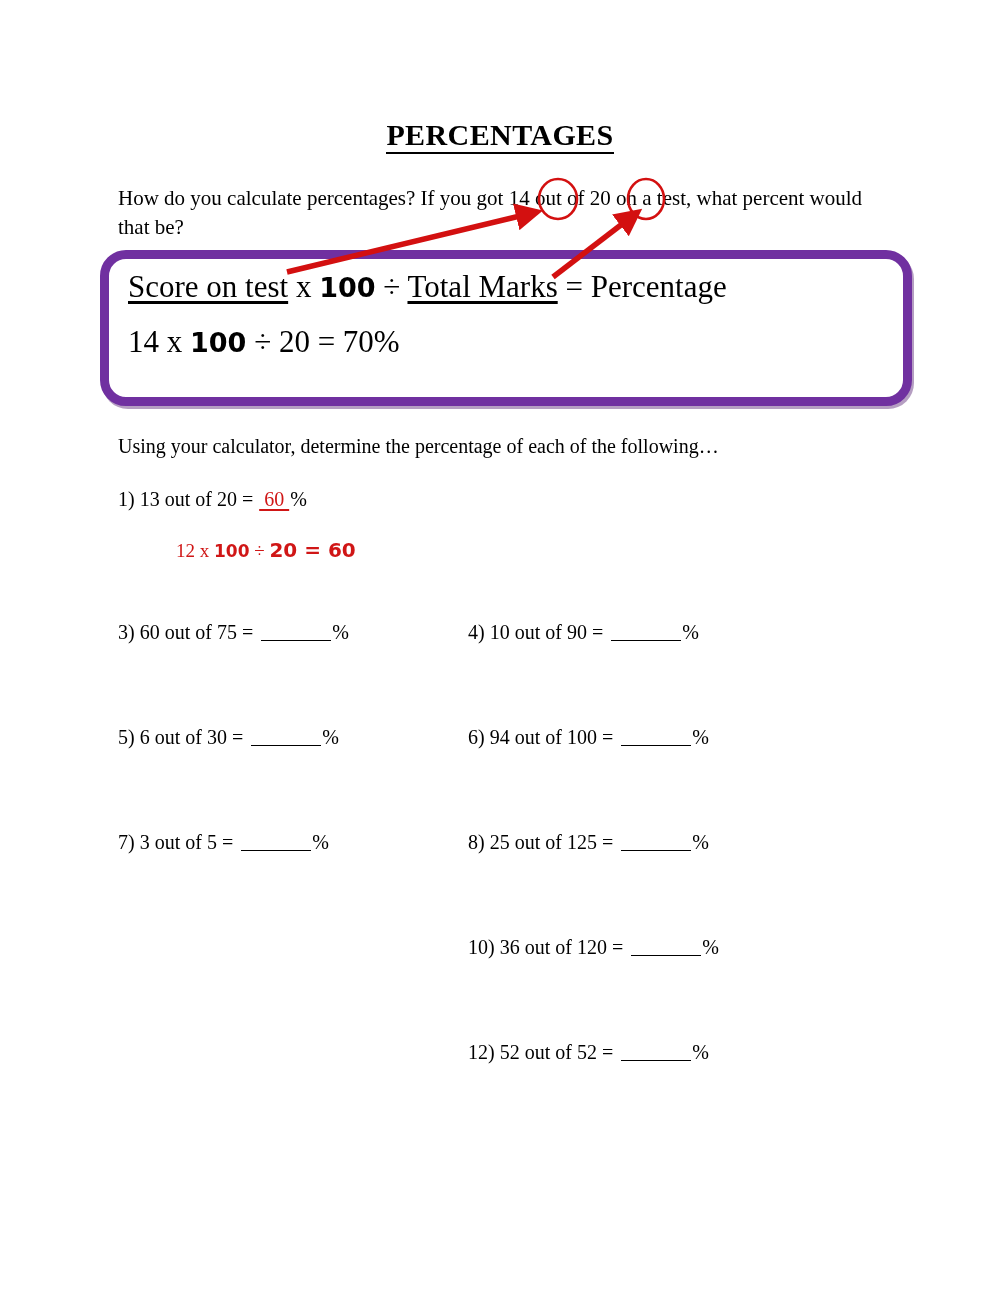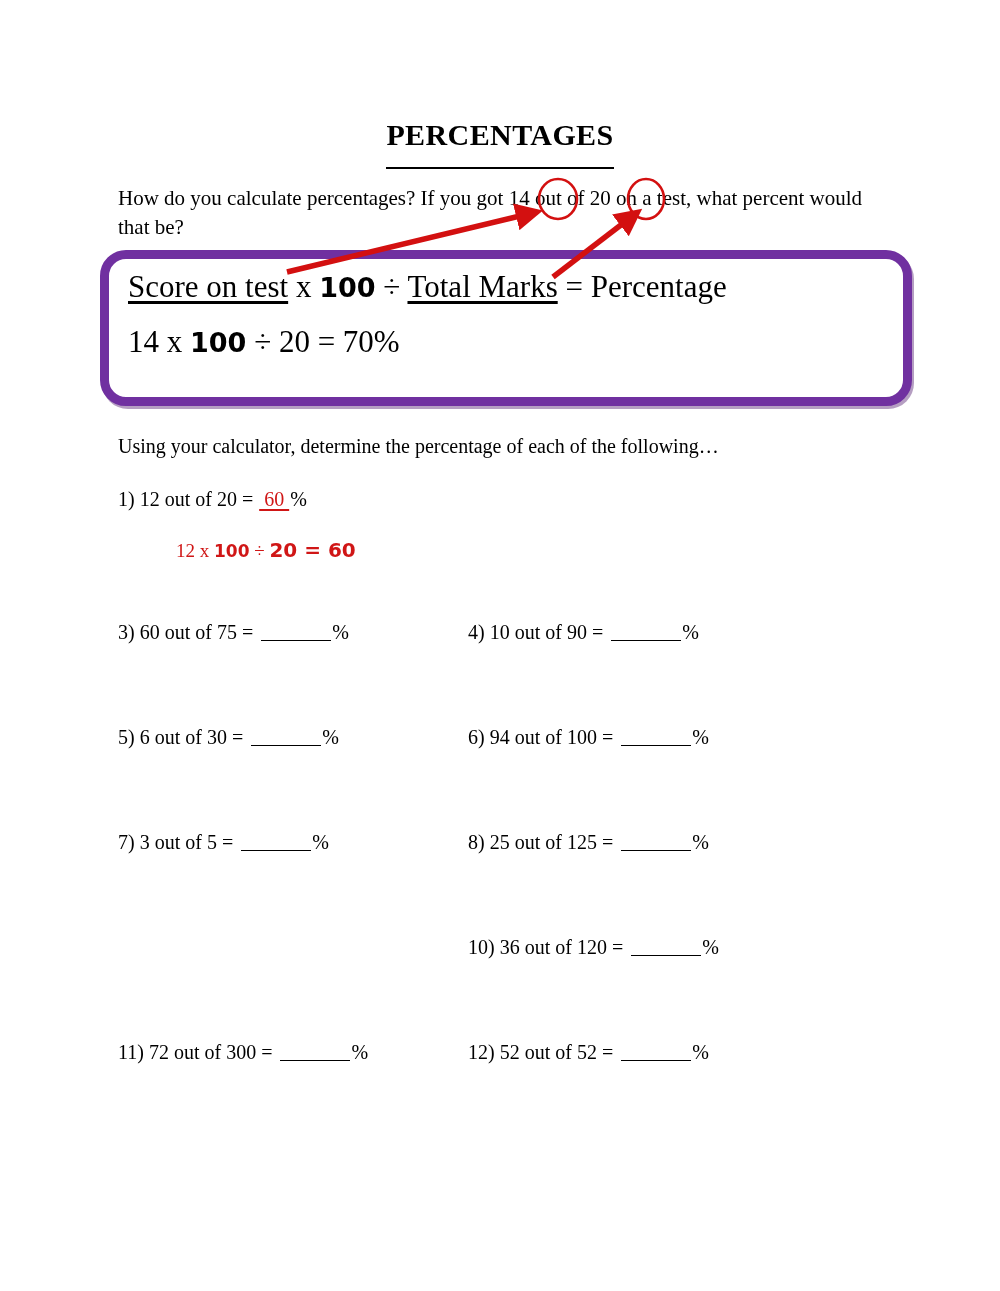--- a/index.html
+++ b/index.html
@@ -28,21 +28,21 @@
     top: 118px;
     left: 0;
     width: 1000px;
     text-align: center;
     font-size: 30px;
     font-weight: bold;
     letter-spacing: 0.4px;
   }
   .title span {
     border-bottom: 2.5px solid #000;
-    padding-bottom: 16px;
+    padding-bottom: 1px;
   }
 
   
   .intro {
     position: absolute;
     top: 184px;
     left: 118px;
     width: 760px;
     font-size: 21px;
     line-height: 29px;
@@ -156,21 +156,21 @@
     </div>
     <div class="formula-line l2">
       <span>14 x </span><span class="num100">100</span><span> ÷ 20 = 70%</span>
     </div>
   </div>
 
   <div class="instruction">Using your calculator, determine the percentage of each of the following…</div>
 
   <div class="q col1" style="top:488px">
     <span>1)</span>
-    <span>12 out of 20 =</span>
+    <span>13 out of 20 =</span>
     <span><span class="answer-red">&nbsp;60&nbsp;</span></span><span>%</span>
   </div>
 
   <div class="work-line">
     <span>12 x </span><span class="num100">100</span><span> ÷ </span><span class="bold-r">20 = 60</span>
   </div>
 
   <div class="q col1" style="top:621px">
     <span>3)</span>
     <span>60 out of 75 =</span>
@@ -183,25 +183,20 @@
     <span class="blank"></span><span>%</span>
   </div>
 
   <div class="q col1" style="top:831px">
     <span>7)</span>
     <span>3 out of 5 =</span>
     <span class="blank"></span><span>%</span>
   </div>
 
 
-  <div class="q col1" style="top:1041px">
-    <span>11)</span>
-    <span>72 out of 300 =</span>
-    <span class="blank"></span><span>%</span>
-  </div>
 
 
   <div class="q col2" style="top:621px">
     <span>4)</span>
     <span>10 out of 90 =</span>
     <span class="blank"></span><span>%</span>
   </div>
 
   <div class="q col2" style="top:726px">
     <span>6)</span>

